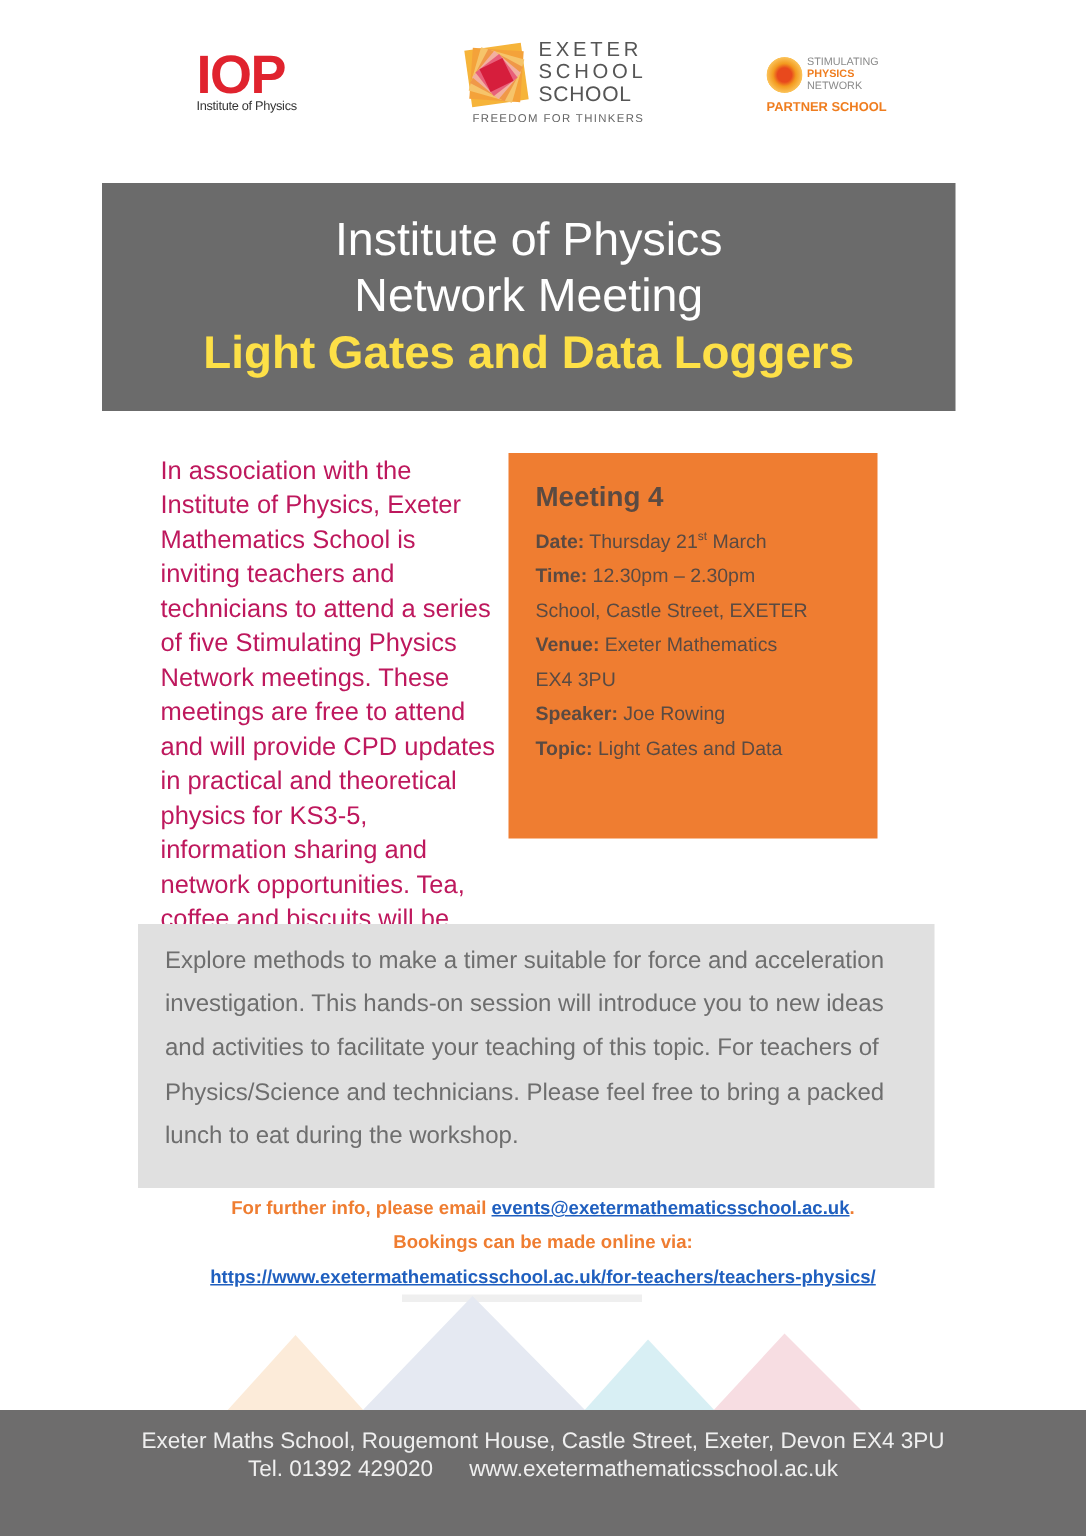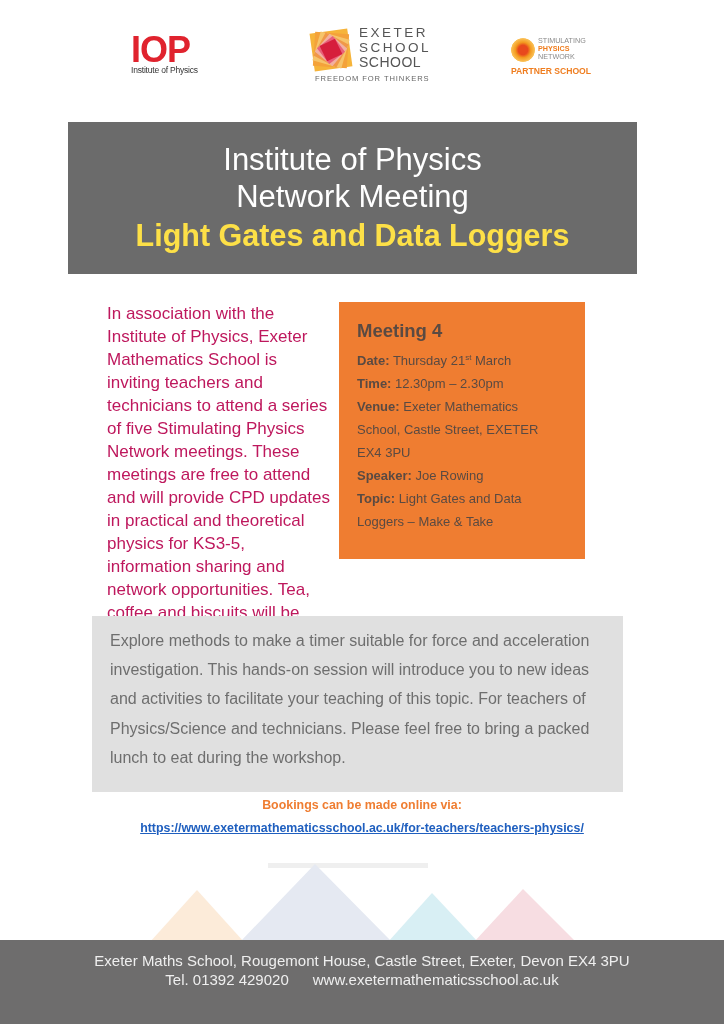--- a/index.html
+++ b/index.html
@@ -105,33 +105,33 @@
   <div id="title-line2">Network Meeting</div>
   <div id="subtitle">Light Gates and Data Loggers</div>
 </div>
 
 <div id="intro-text" class="abs">In association with the Institute of Physics, Exeter Mathematics School is inviting teachers and technicians to attend a series of five Stimulating Physics Network meetings. These meetings are free to attend and will provide CPD updates in practical and theoretical physics for KS3-5, information sharing and network opportunities. Tea, coffee and biscuits will be provided!</div>
 
 <div id="meeting-box" class="abs">
   <div id="meeting-title">Meeting 4</div>
   <div class="m-line"><b>Date:</b><span> Thursday 21</span><sup>st</sup><span> March</span></div>
   <div class="m-line"><b>Time:</b><span> 12.30pm – 2.30pm</span></div>
+  <div class="m-line">School, Castle Street, EXETER</div>
   <div class="m-line"><b>Venue:</b><span> Exeter Mathematics</span></div>
-  <div class="m-line">School, Castle Street, EXETER</div>
   <div class="m-line">EX4 3PU</div>
   <div class="m-line"><b>Speaker:</b><span> Joe Rowing</span></div>
   <div class="m-line"><b>Topic:</b><span> Light Gates and Data</span></div>
-  <div class="m-line">Loggers – Make &amp; Take</div>
 </div>
 
 <div id="desc-box" class="abs">
   <div id="desc-text">Explore methods to make a timer suitable for force and acceleration investigation. This hands-on session will introduce you to new ideas and activities to facilitate your teaching of this topic.  For teachers of Physics/Science and technicians.  Please feel free to bring a packed lunch to eat during the workshop.</div>
 </div>
 
 <div id="contact" class="abs">
+  <div><span class="orange">For further info, please email </span><a class="link">events@exetermathematicsschool.ac.uk</a><span class="orange">.</span></div>
   <div class="orange">Bookings can be made online via:</div>
   <div><a class="link">https://www.exetermathematicsschool.ac.uk/for-teachers/teachers-physics/</a></div>
 </div>
 
 <svg id="tri-svg" class="abs" viewBox="0 0 724 92">
   <rect x="268" y="13" width="160" height="5" fill="#efefef"></rect>
   <polygon points="150,92 197,40 244,92" fill="#fcebd9"></polygon>
   <polygon points="240,92 315,14 392,92" fill="#e5e9f2"></polygon>
   <polygon points="388,92 432,43 478,92" fill="#d8eff4"></polygon>
   <polygon points="474,92 523,39 576,92" fill="#f7dde2"></polygon>

